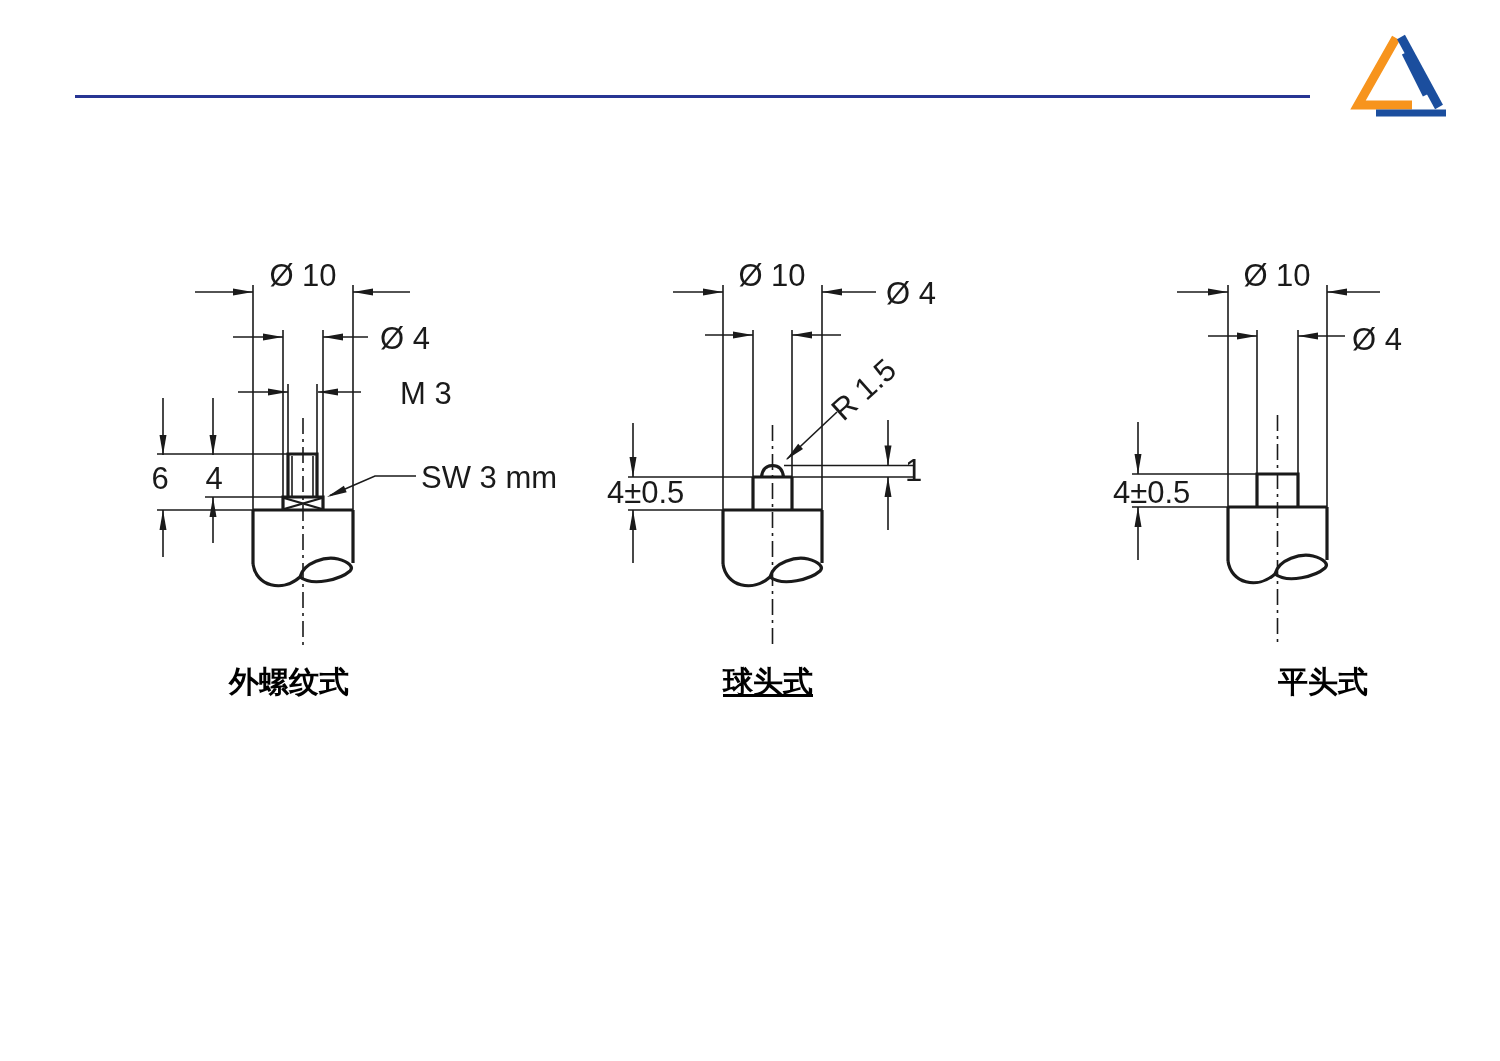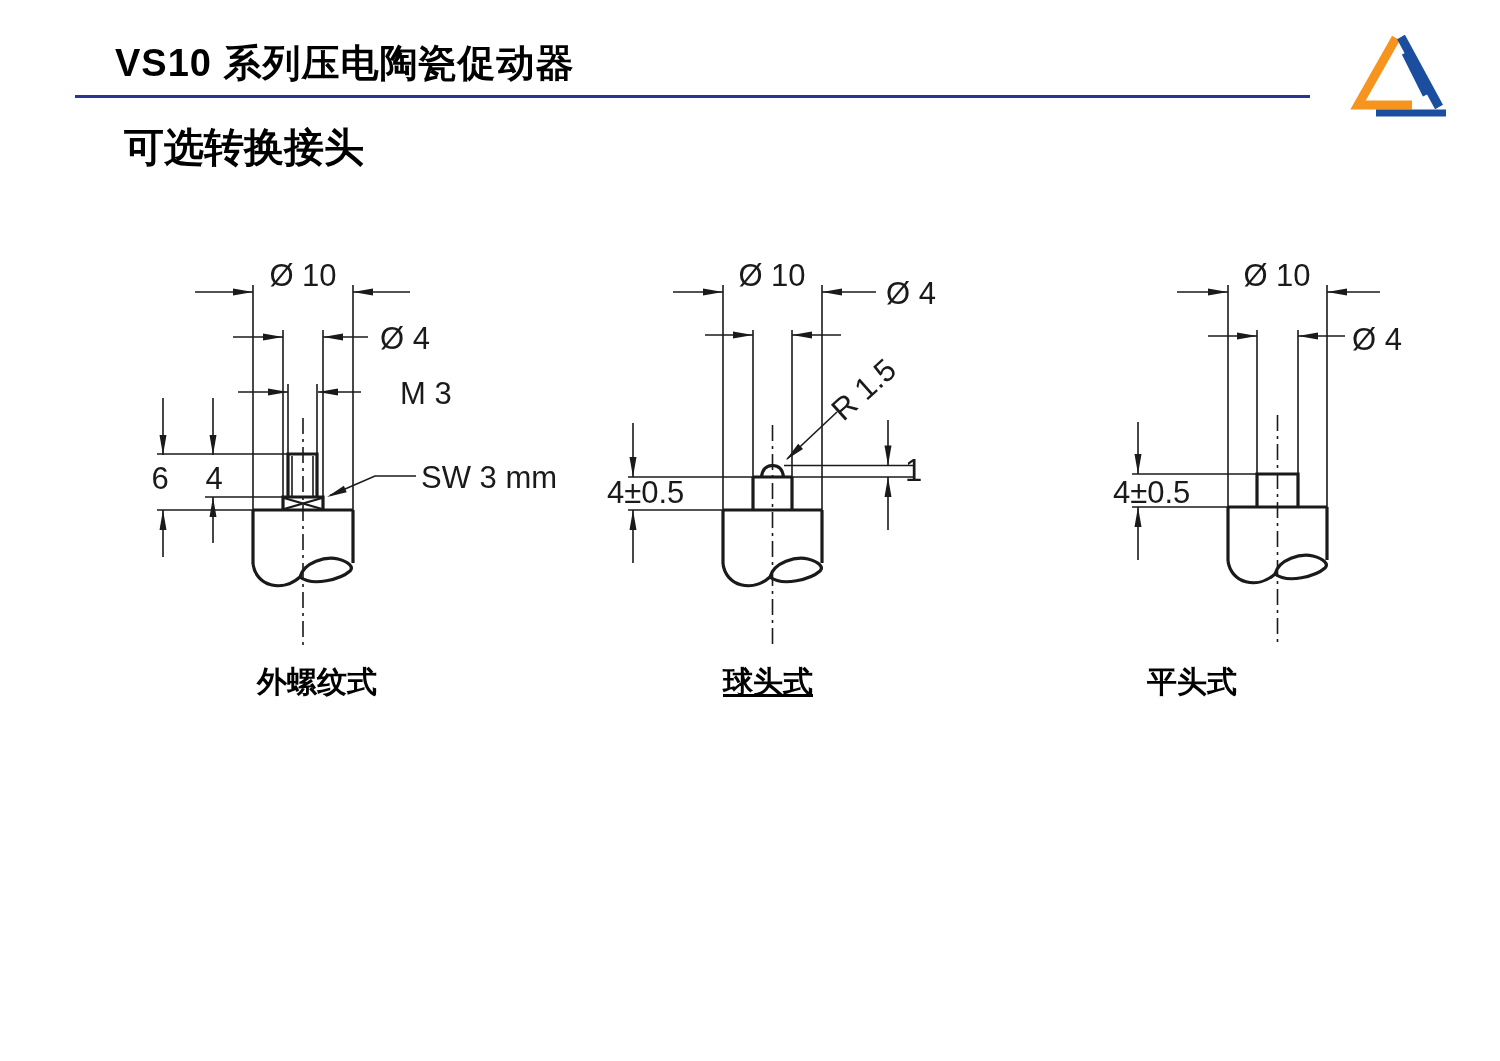--- a/index.html
+++ b/index.html
@@ -14,35 +14,33 @@
   .title-rule{
     position:absolute;left:75px;top:95px;width:1235px;height:3px;background:#283593;
   }
   .page-subtitle{
     position:absolute;left:124px;top:120px;font-size:40px;font-weight:700;color:#000;white-space:nowrap;
   }
   .caption{
     position:absolute;top:662px;transform:translateX(-50%);
     font-size:30px;font-weight:700;color:#000;white-space:nowrap;
   }
-  .cap-1{left:289px;margin-left:28px;} .cap-2{left:768px;text-decoration:underline;} .cap-3{left:1192px;}
+  .cap-1{left:289px;} .cap-2{left:768px;text-decoration:underline;} .cap-3{left:1323px;}
   svg text{
     font-family:"Liberation Sans","DejaVu Sans",sans-serif;
     font-size:31px;fill:#1a1a1a;
   }
   .logo{position:absolute;left:1350px;top:32px;}
 </style>
 </head>
 <body>
 
 <div class="page">
 
-  <div class="page-title">VS10 系列压电陶瓷促动器</div>
   <div class="title-rule"></div>
-  <div class="page-subtitle">可选转换接头</div>
 
   <svg class="logo" width="104" height="92" viewBox="0 0 104 92">
     <polyline points="46,6 8,73 62,73" fill="none" stroke-width="9" stroke-miterlimit="4" stroke="#F7941D"></polyline>
     <line x1="51" y1="5" x2="89" y2="75" stroke-width="9" stroke="#1B4E9E"></line>
     <line x1="55" y1="21" x2="76" y2="63" stroke-width="7" stroke="#1B4E9E"></line>
     <line x1="26" y1="81" x2="96" y2="81" stroke-width="7" stroke="#1B4E9E"></line>
   </svg>
 
   <svg width="1500" height="760" viewBox="0 0 1500 760" style="position:absolute;left:0;top:0;" stroke-linecap="butt" fill="none">
 

